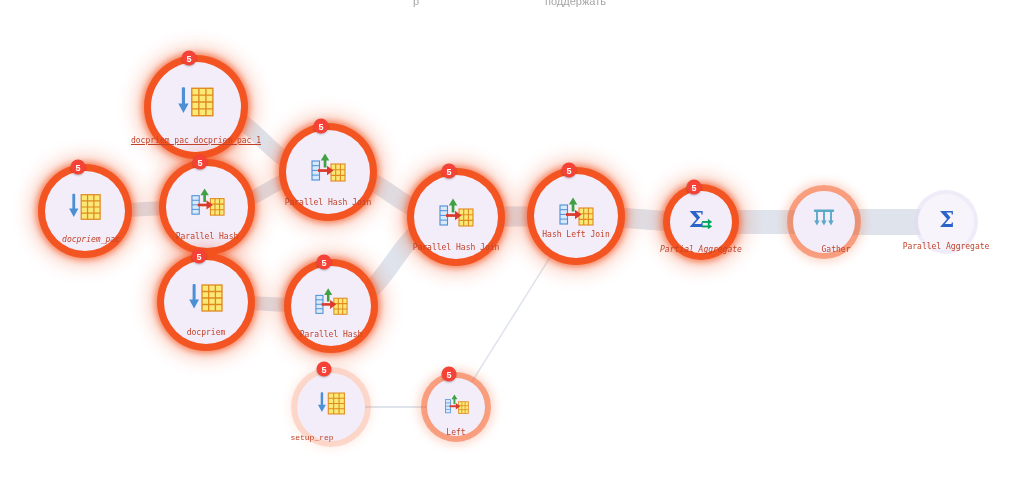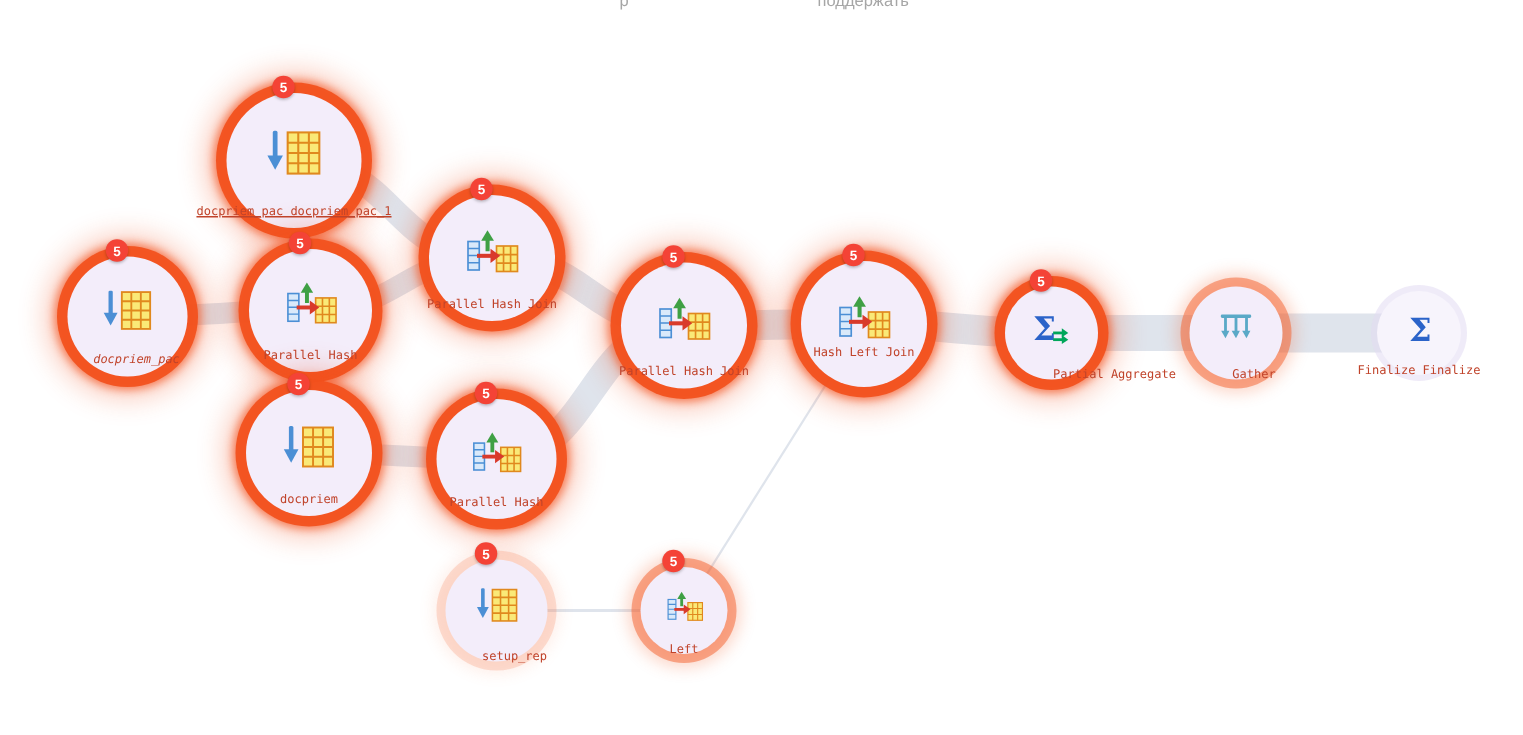--- a/index.html
+++ b/index.html
@@ -177,21 +177,21 @@
           <text x="1" y="27" font-family="DejaVu Serif,serif" font-size="30" font-weight="bold" fill="#2b63c9">Σ</text>
           <g fill="#00a65a">
             <rect x="19.5" y="18.8" width="8.5" height="2.6"></rect>
             <polygon points="27.5,15.8 27.5,24 33.5,20.1"></polygon>
             <rect x="19.5" y="25" width="8.5" height="2.6"></rect>
             <polygon points="27.5,22 27.5,30.2 33.5,26.3"></polygon>
           </g>
         </svg>
       </div>
     </div>
-    <div class="node-label" style="left: 743px; top: 245px;">Partial Aggregate</div>
+    <div class="node-label" style="left: 701px; top: 245px; font-style: italic;">Partial Aggregate</div>
     <div class="node-badge" style="left: 694px; top: 187px;">5</div>
     <div class="node-circle heat-med" style="left: 793px; top: 191px; height: 62px; width: 62px;">
       <div class="node-icon" style="height: 26px; width: 26px; margin-bottom: 7px;">
         <svg viewBox="0 0 36 32">
           <g fill="#5aa9c7">
             <rect x="4" y="3" width="28" height="3.2" rx="1.2"></rect>
             <rect x="7" y="6" width="2.6" height="13"></rect>
             <polygon points="4.3,18 11.9,18 8.3,25"></polygon>
             <rect x="16.7" y="6" width="2.6" height="13"></rect>
             <polygon points="14,18 21.6,18 18,25"></polygon>
@@ -202,32 +202,32 @@
       </div>
     </div>
     <div class="node-label" style="left: 824px; top: 245px; padding-left: 24px;">Gather</div>
     <div class="node-circle heat-none" style="left: 918px; top: 194px; height: 56px; width: 56px;">
       <div class="node-icon" style="height: 24px; width: 24px; margin-bottom: 6px;">
         <svg viewBox="0 0 36 32">
           <text x="8" y="28" font-family="DejaVu Serif,serif" font-size="32" font-weight="bold" fill="#2b63c9">Σ</text>
         </svg>
       </div>
     </div>
-    <div class="node-label" style="left: 946px; top: 242px;">Finalize Finalize</div>
+    <div class="node-label" style="left: 946px; top: 242px;">Parallel Aggregate</div>
     <div class="node-circle heat-faint" style="left: 297px; top: 373px; height: 68px; width: 68px;">
       <div class="node-icon" style="height: 29px; width: 29px; margin-bottom: 7px;">
         <svg viewBox="0 0 36 32">
           <rect x="4.6" y="2" width="3" height="16.5" rx="1" fill="#4b8fd5"></rect>
           <polygon points="1.2,17.5 11,17.5 6.1,26.5" fill="#4b8fd5"></polygon>
           <rect x="14" y="3" width="20" height="26" fill="#fae977" stroke="#e0891e" stroke-width="1.3"></rect>
           <path d="M20.7 3 V29 M27.4 3 V29 M14 9.5 H34 M14 16 H34 M14 22.5 H34" stroke="#e0891e" stroke-width="1.3" fill="none"></path>
         </svg>
       </div>
     </div>
-    <div class="node-label" style="left: 343px; top: 433px;">setup_rep</div>
+    <div class="node-label" style="left: 312px; top: 433px; font-family: Liberation Mono, monospace;">setup_rep</div>
     <div class="node-badge" style="left: 324px; top: 369px;">5</div>
     <div class="node-circle heat-med" style="left: 427px; top: 378px; height: 58px; width: 58px;">
       <div class="node-icon" style="height: 25px; width: 25px; margin-bottom: 6px;">
         <svg viewBox="0 0 36 32">
           <rect x="2" y="9" width="7.5" height="19" fill="#d9e9fa" stroke="#4b8fd5" stroke-width="1.1"></rect>
           <path d="M2 13.7 H9.5 M2 18.4 H9.5 M2 23.1 H9.5" stroke="#4b8fd5" stroke-width="1" fill="none"></path>
           <rect x="21" y="12" width="14" height="17" fill="#fae977" stroke="#e0891e" stroke-width="1.1"></rect>
           <path d="M25.7 12 V29 M30.4 12 V29 M21 17.7 H35 M21 23.4 H35" stroke="#e0891e" stroke-width="1.1" fill="none"></path>
           <rect x="13.7" y="7" width="2.7" height="8.5" fill="#3fa044"></rect>
           <polygon points="10.8,8.5 19.3,8.5 15,1.5" fill="#3fa044"></polygon>

